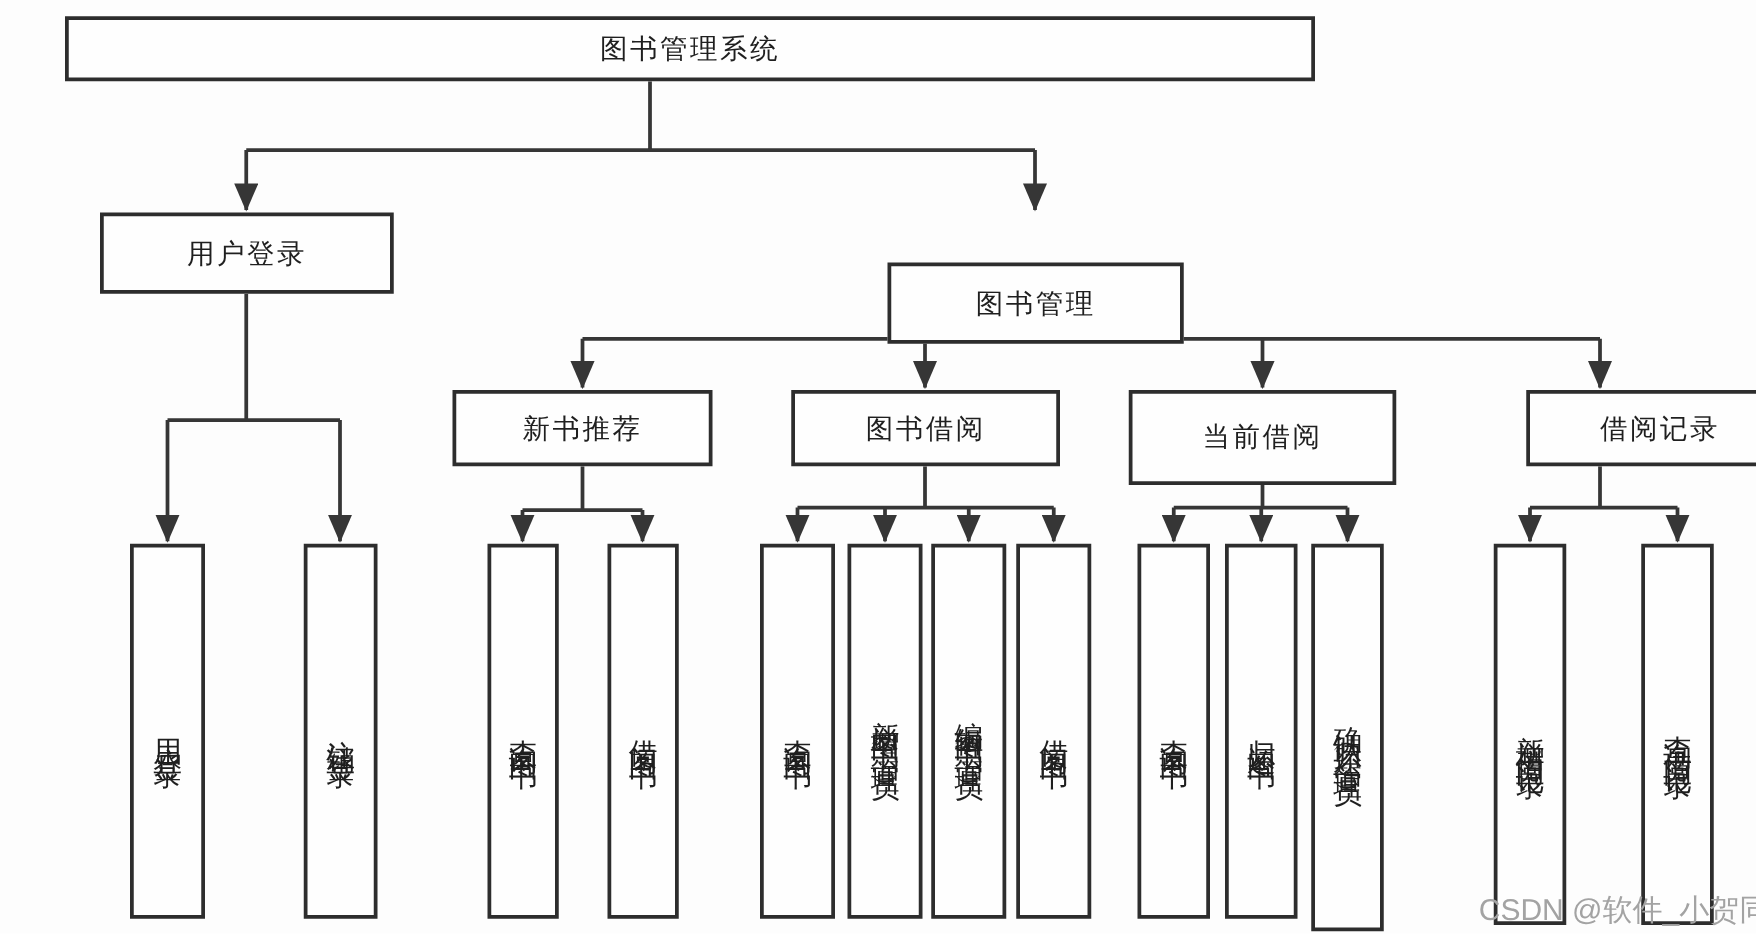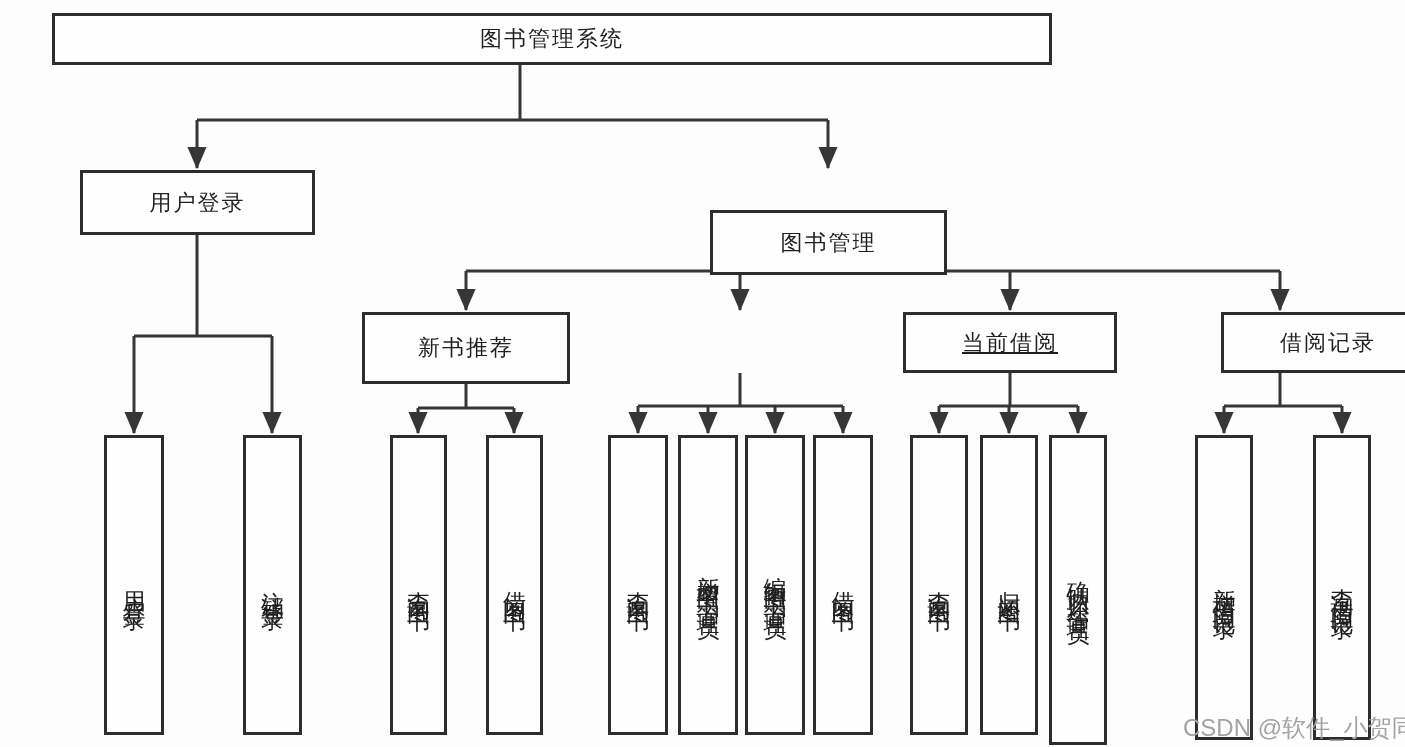--- a/index.html
+++ b/index.html
@@ -105,24 +105,27 @@
     <span class="lbl">图书管理系统</span>
   </div>
 
   <div class="node" style="left:80px; top:170px; width:235px; height:65px;">
     <span class="lbl">用户登录</span>
   </div>
   <div class="node" style="left:710px; top:170px; width:237px; height:65px;margin-top:40px;">
     <span class="lbl">图书管理</span>
   </div>
 
-  <div class="node" style="left:362px; top:312px; width:208px; height:72px;">
+  <div class="node" style="left:362px; top:312px; width:208px; height:61px;">
     <span class="lbl">新书推荐</span>
   </div>
-  <div class="node" style="left:903px; top:312px; width:214px; height:61px;text-decoration:underline;">
+  <div class="node" style="left:633px; top:312px; width:215px; height:61px;">
+    <span class="lbl">图书借阅</span>
+  </div>
+  <div class="node" style="left:903px; top:312px; width:214px; height:76px;">
     <span class="lbl">当前借阅</span>
   </div>
   <div class="node" style="left:1173px; top:312px; width:214px; height:61px;margin-left:48px;">
     <span class="lbl">借阅记录</span>
   </div>
 
   <div class="node leaf" style="left:104px; top:435px; width:60px; height:300px;">
     <span class="lbl">用户登录</span>
   </div>
   <div class="node leaf" style="left:243px; top:435px; width:59px; height:300px;">

